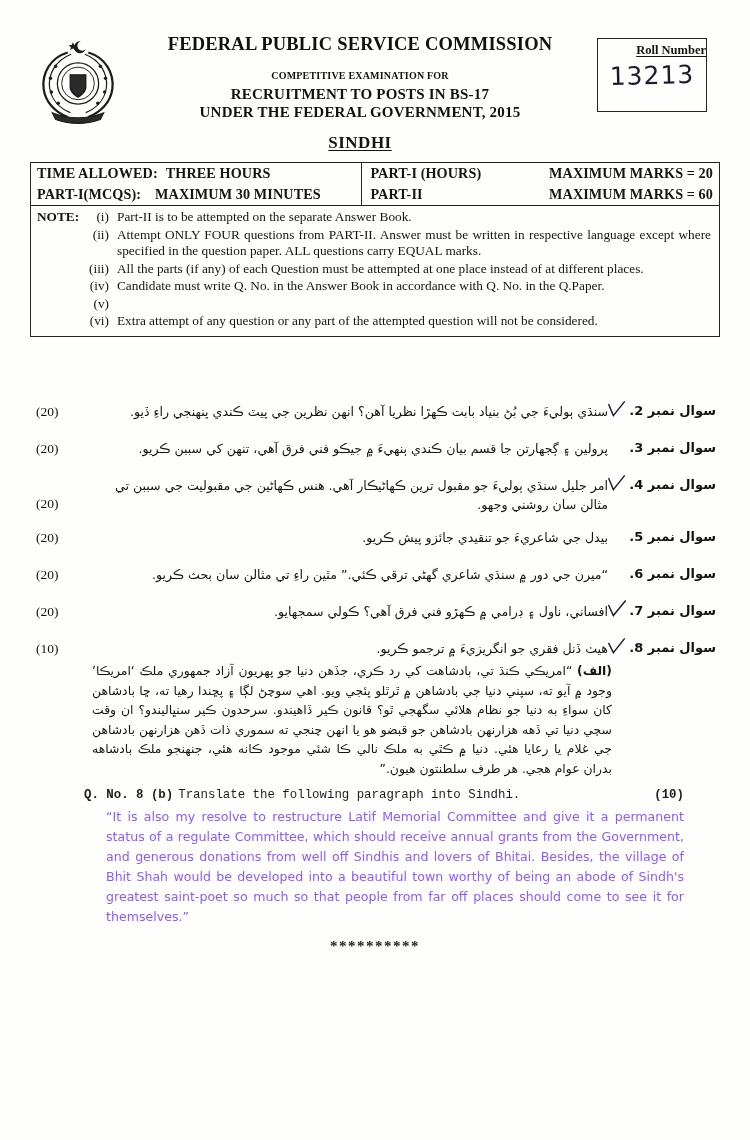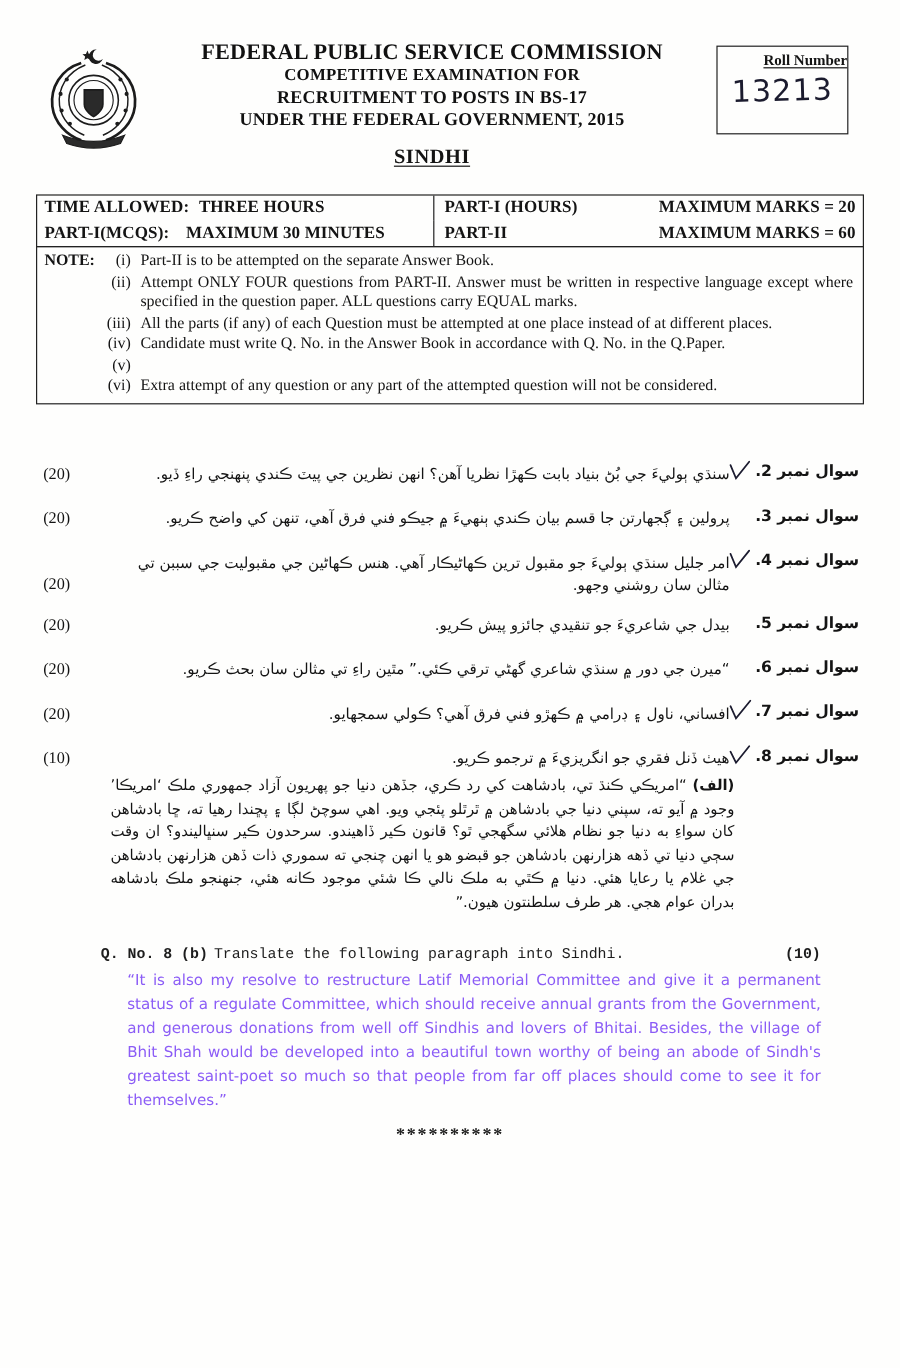--- a/index.html
+++ b/index.html
@@ -38,21 +38,21 @@
     width: 440px;
     text-align: center;
   }
   .ht-line {
     font-family: "Liberation Serif", serif;
     font-weight: bold;
     letter-spacing: .2px;
     color: #111;
   }
   .ht-1 { font-size: 18.5px; line-height: 21px; }
-  .ht-2 { font-size: 14px; line-height: 18px; }
+  .ht-2 { font-size: 10px; line-height: 18px; margin-top: 12px; }
   .ht-3 { font-size: 15px; line-height: 18px; }
   .ht-4 { font-size: 15px; line-height: 18px; }
   .subject {
     margin-top: 12px;
     font-size: 17px;
     font-weight: bold;
     text-decoration: underline;
     text-underline-offset: 2px;
     letter-spacing: .5px;
   }
@@ -141,21 +141,21 @@
     flex: none;
     text-align: right;
     padding-right: 8px;
     box-sizing: border-box;
   }
   .note-txt { flex: 1; text-align: justify; }
 
   
   .questions {
     position: absolute;
-    left: 30px; top: 385px;
+    left: 30px; top: 402px;
     width: 690px;
   }
   .q-row {
     position: relative;
     display: flex;
     align-items: flex-start;
     margin-bottom: 6px;
   }
   .q-marks {
     width: 62px;
@@ -361,21 +361,21 @@
       <div class="q-label">
         <svg class="tick" viewBox="0 0 24 24">
           <path d="M3 5 L8 17 L20 2" fill="none" stroke="#1c1c30" stroke-width="1.6" stroke-linecap="round"></path>
         </svg>
         <span>سوال نمبر 2.</span>
       </div>
     </div>
 
     <div class="q-row" style="margin-bottom:18px">
       <div class="q-marks">(20)</div>
-      <div class="q-body">پرولين ۽ ڳجهارتن جا قسم بيان ڪندي ٻنهيءَ ۾ جيڪو فني فرق آهي، تنهن کي واضح ڪريو.</div>
+      <div class="q-body">پرولين ۽ ڳجهارتن جا قسم بيان ڪندي ٻنهيءَ ۾ جيڪو فني فرق آهي، تنهن کي سببن ڪريو.</div>
       <div class="q-label">
         <span>سوال نمبر 3.</span>
       </div>
     </div>
 
     <div class="q-row" style="margin-bottom:14px">
       <div class="q-marks" style="padding-top:20px">(20)</div>
       <div class="q-body" style="padding-left:0">امر جليل سنڌي ٻوليءَ جو مقبول ترين ڪهاڻيڪار آهي. هنس ڪهاڻين جي مقبوليت جي سببن تي مثالن سان روشني وجهو.</div>
       <div class="q-label">
         <svg class="tick" viewBox="0 0 24 24">

